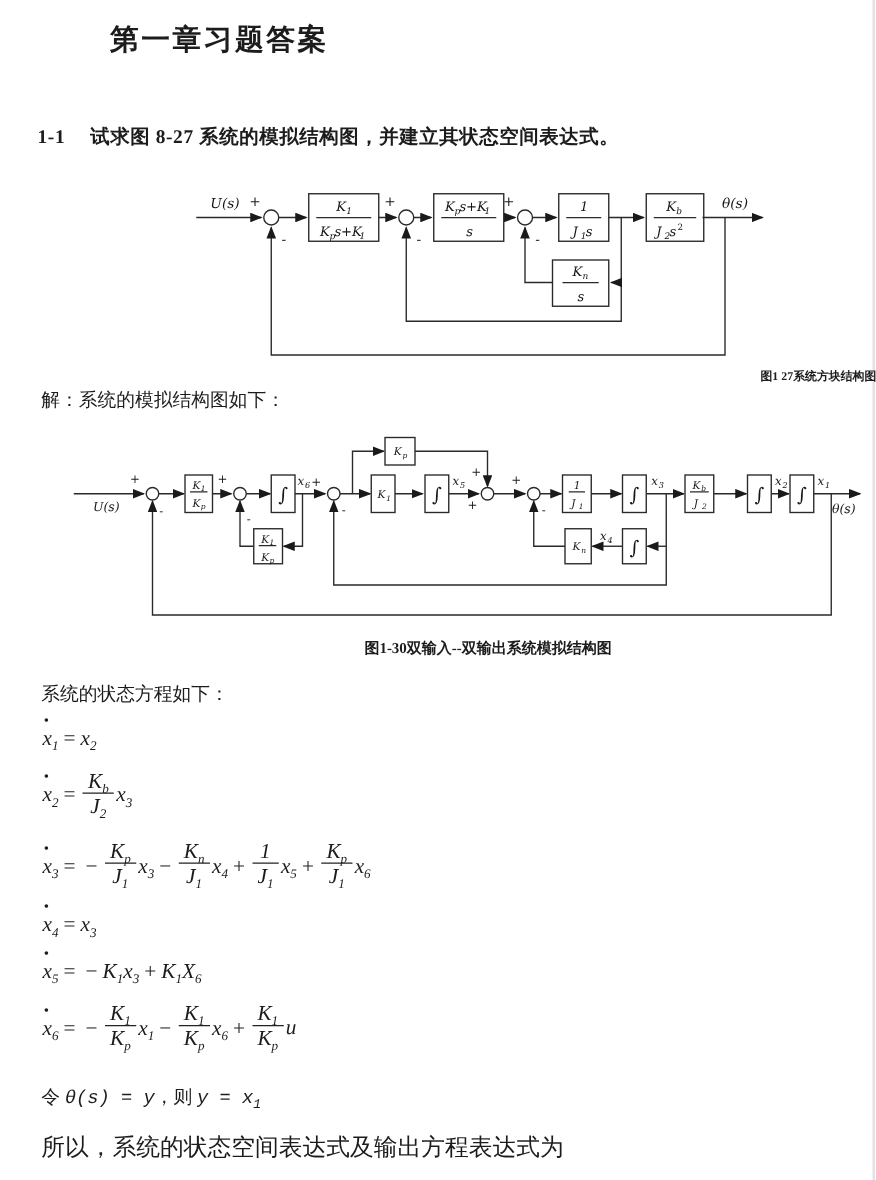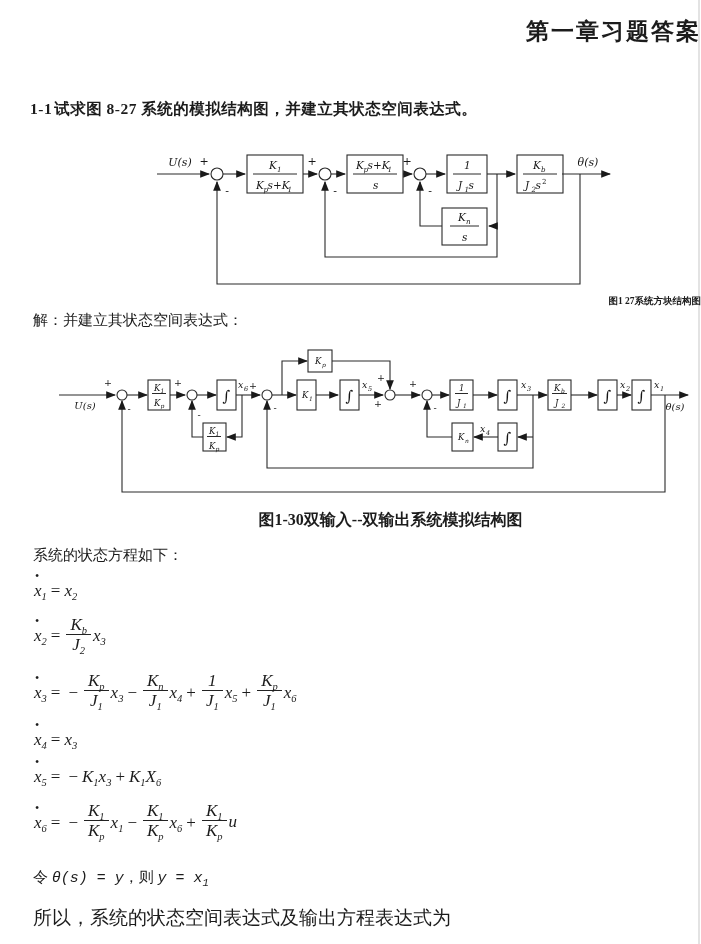--- a/index.html
+++ b/index.html
@@ -1,28 +1,28 @@
 <!DOCTYPE html>
 <html><head>
 <meta charset="utf-8">
 <style>
   html,body{margin:0;padding:0}
   body{width:701px;height:944px;position:relative;background:#ffffff;overflow:hidden;
        font-family:"Liberation Serif","DejaVu Serif",serif;color:#1c1c1c}
   .abs{position:absolute}
   .cn{font-family:"Liberation Serif","DejaVu Serif",serif}
-  #title{left:0;right:0;top:16px;text-align:right;text-indent:88px;
+  #title{left:0;right:0;top:16px;text-align:left;text-indent:88px;
          font-size:23px;font-weight:bold;letter-spacing:2px}
   #problem{left:30px;top:99px;font-size:15.5px;font-weight:bold;letter-spacing:.5px}
-  #problem .no{margin-right:2px}
+  #problem .no{margin-right:20px}
   #solution-line{left:33px;top:311px;font-size:15px}
   #fig1-caption{left:0;right:0;top:295px;text-align:right;text-indent:80px;
                 font-size:9.5px;font-weight:bold}
   #fig2-caption{left:0;right:0;top:510px;text-align:center;text-indent:80px;
-                font-size:16px;font-weight:bold}
+                font-size:12px;font-weight:bold}
   #state-intro{left:33px;top:546px;font-size:15px}
   #let-line{left:33px;top:868px;font-size:15px}
   #final-line{left:33px;top:905px;font-size:19px}
   .mathtxt{font-style:italic;font-family:Liberation Mono, monospace}
   
   svg{position:absolute}
   .ln{stroke:#2a2a2a;stroke-width:1.1;fill:none}
   .blk{fill:none;stroke:#2a2a2a;stroke-width:1.1}
   .sj{fill:none;stroke:#2a2a2a;stroke-width:1.1}
   .bar{stroke:#2a2a2a;stroke-width:1}
@@ -150,21 +150,21 @@
     <rect class="blk" x="287" y="58" width="45" height="37"></rect>
     <line class="bar" x1="295" y1="76" x2="324" y2="76"></line>
     <text class="lb" x="303" y="71">K</text>
     <text class="sb" x="311" y="73.5">n</text>
     <text class="lb" x="307" y="91">s</text>
   </g>
 </svg>
 
 <div id="fig1-caption" class="abs cn">图1 27系统方块结构图</div>
 
-<div id="solution-line" class="abs cn">解：并建立其状态空间表达式：</div>
+<div id="solution-line" class="abs cn">解：系统的模拟结构图如下：</div>
 
 <svg id="fig2" style="left:55px;top:346px" width="640" height="162" viewBox="0 0 640 162">
 
   <g>
     <line class="ln" x1="4" y1="49" x2="60" y2="49" marker-end="url(#ah)"></line>
     <line class="ln" x1="72" y1="49" x2="92" y2="49" marker-end="url(#ah)"></line>
     <line class="ln" x1="115" y1="49" x2="130" y2="49" marker-end="url(#ah)"></line>
     <line class="ln" x1="142" y1="49" x2="161" y2="49" marker-end="url(#ah)"></line>
     <line class="ln" x1="181" y1="49" x2="205" y2="49" marker-end="url(#ah)"></line>
     <line class="ln" x1="217" y1="49" x2="241" y2="49" marker-end="url(#ah)"></line>

